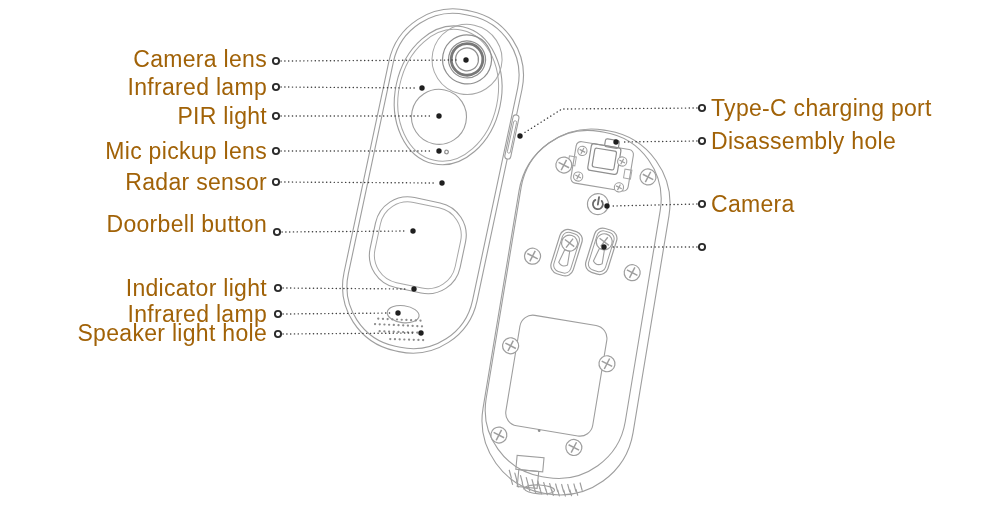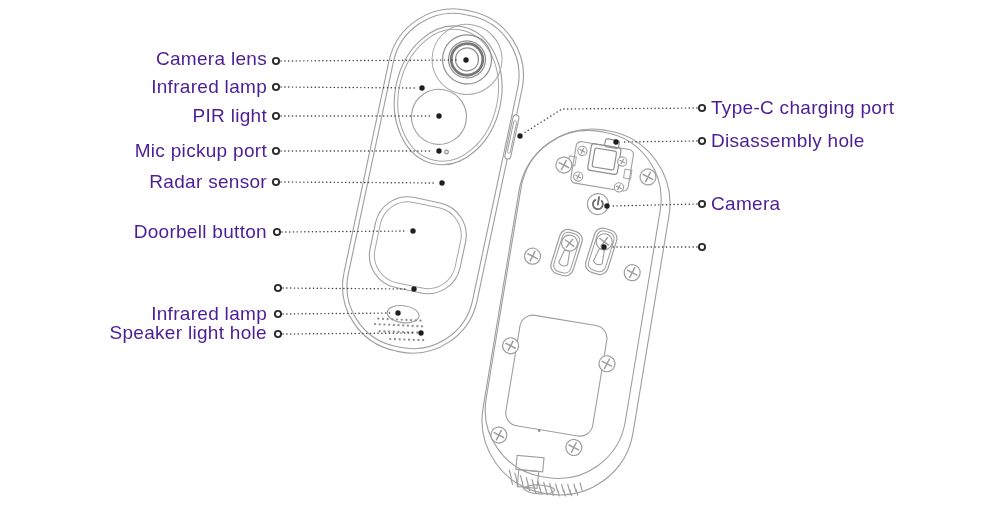--- a/index.html
+++ b/index.html
@@ -1,21 +1,21 @@
 <!DOCTYPE html>
 <html><head>
 <meta charset="utf-8">
 <style>
   html,body{margin:0;padding:0;background:#ffffff;}
   .canvas{
     position:relative;width:997px;height:525px;background:#ffffff;overflow:hidden;
     font-family:"Liberation Sans", sans-serif;
   }
   .lbl{
-    position:absolute;font-size:19px;line-height:24px;color:#4c1d95;
+    position:absolute;font-size:23px;line-height:24px;color:#a16207;
     letter-spacing:.3px;white-space:nowrap;
   }
   .lbl.left{right:730px;text-align:right;}
   .lbl.right{left:711px;text-align:left;}
   svg{position:absolute;left:0;top:0;}
   .outline{fill:none;stroke:#9e9e9e;stroke-width:1.1;}
   .thin{fill:none;stroke:#a8a8a8;stroke-width:1;}
   .detail{fill:none;stroke:#8f8f8f;stroke-width:1.2;}
   .leader{fill:none;stroke:#3f3f3f;stroke-width:1.4;stroke-dasharray:.2 3.6;stroke-linecap:round;}
   .dot{fill:#1f1f1f;stroke:none;}
@@ -203,23 +203,24 @@
     <g>
       <line class="leader" x1="697" y1="247" x2="610" y2="247"></line>
       <circle class="marker" cx="702" cy="247" r="3.1"></circle>
       <circle class="dot" cx="604" cy="247" r="2.7"></circle>
     </g>
   </svg>
 
   <div class="lbl left" style="top:47px">Camera lens</div>
   <div class="lbl left" style="top:75px">Infrared lamp</div>
   <div class="lbl left" style="top:104px">PIR light</div>
-  <div class="lbl left" style="top:139px">Mic pickup port</div>
+  <div class="lbl left" style="top:139px">Mic pickup lens</div>
   <div class="lbl left" style="top:170px">Radar sensor</div>
-  <div class="lbl left" style="top:220px">Doorbell button</div>
+  <div class="lbl left" style="top:212px">Doorbell button</div>
+  <div class="lbl left" style="top:276px">Indicator light</div>
   <div class="lbl left" style="top:302px">Infrared lamp</div>
   <div class="lbl left" style="top:321px">Speaker light hole</div>
 
   <div class="lbl right" style="top:129px">Disassembly hole</div>
   <div class="lbl right" style="top:96px">Type-C charging port</div>
   <div class="lbl right" style="top:192px">Camera</div>
 
 </div>
 
 </body></html>

